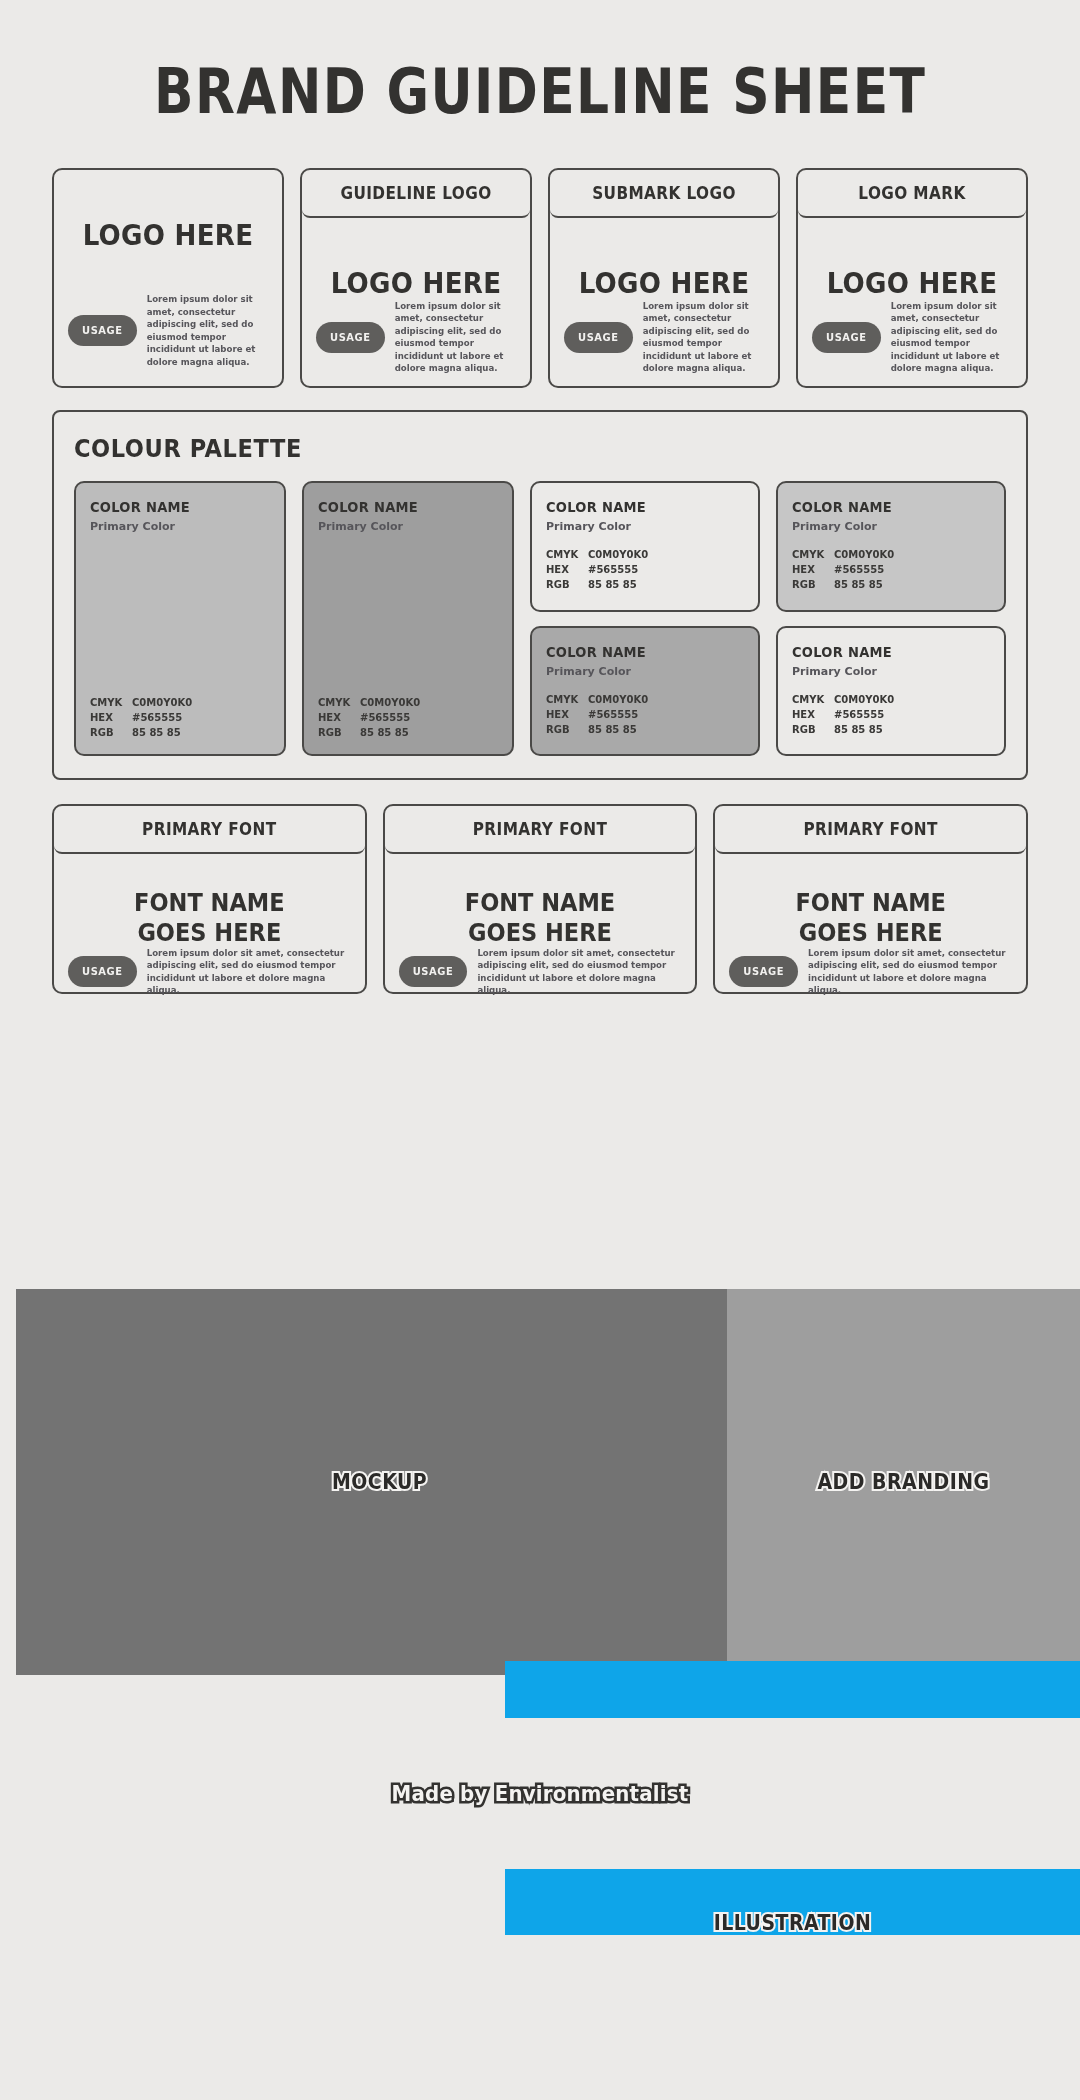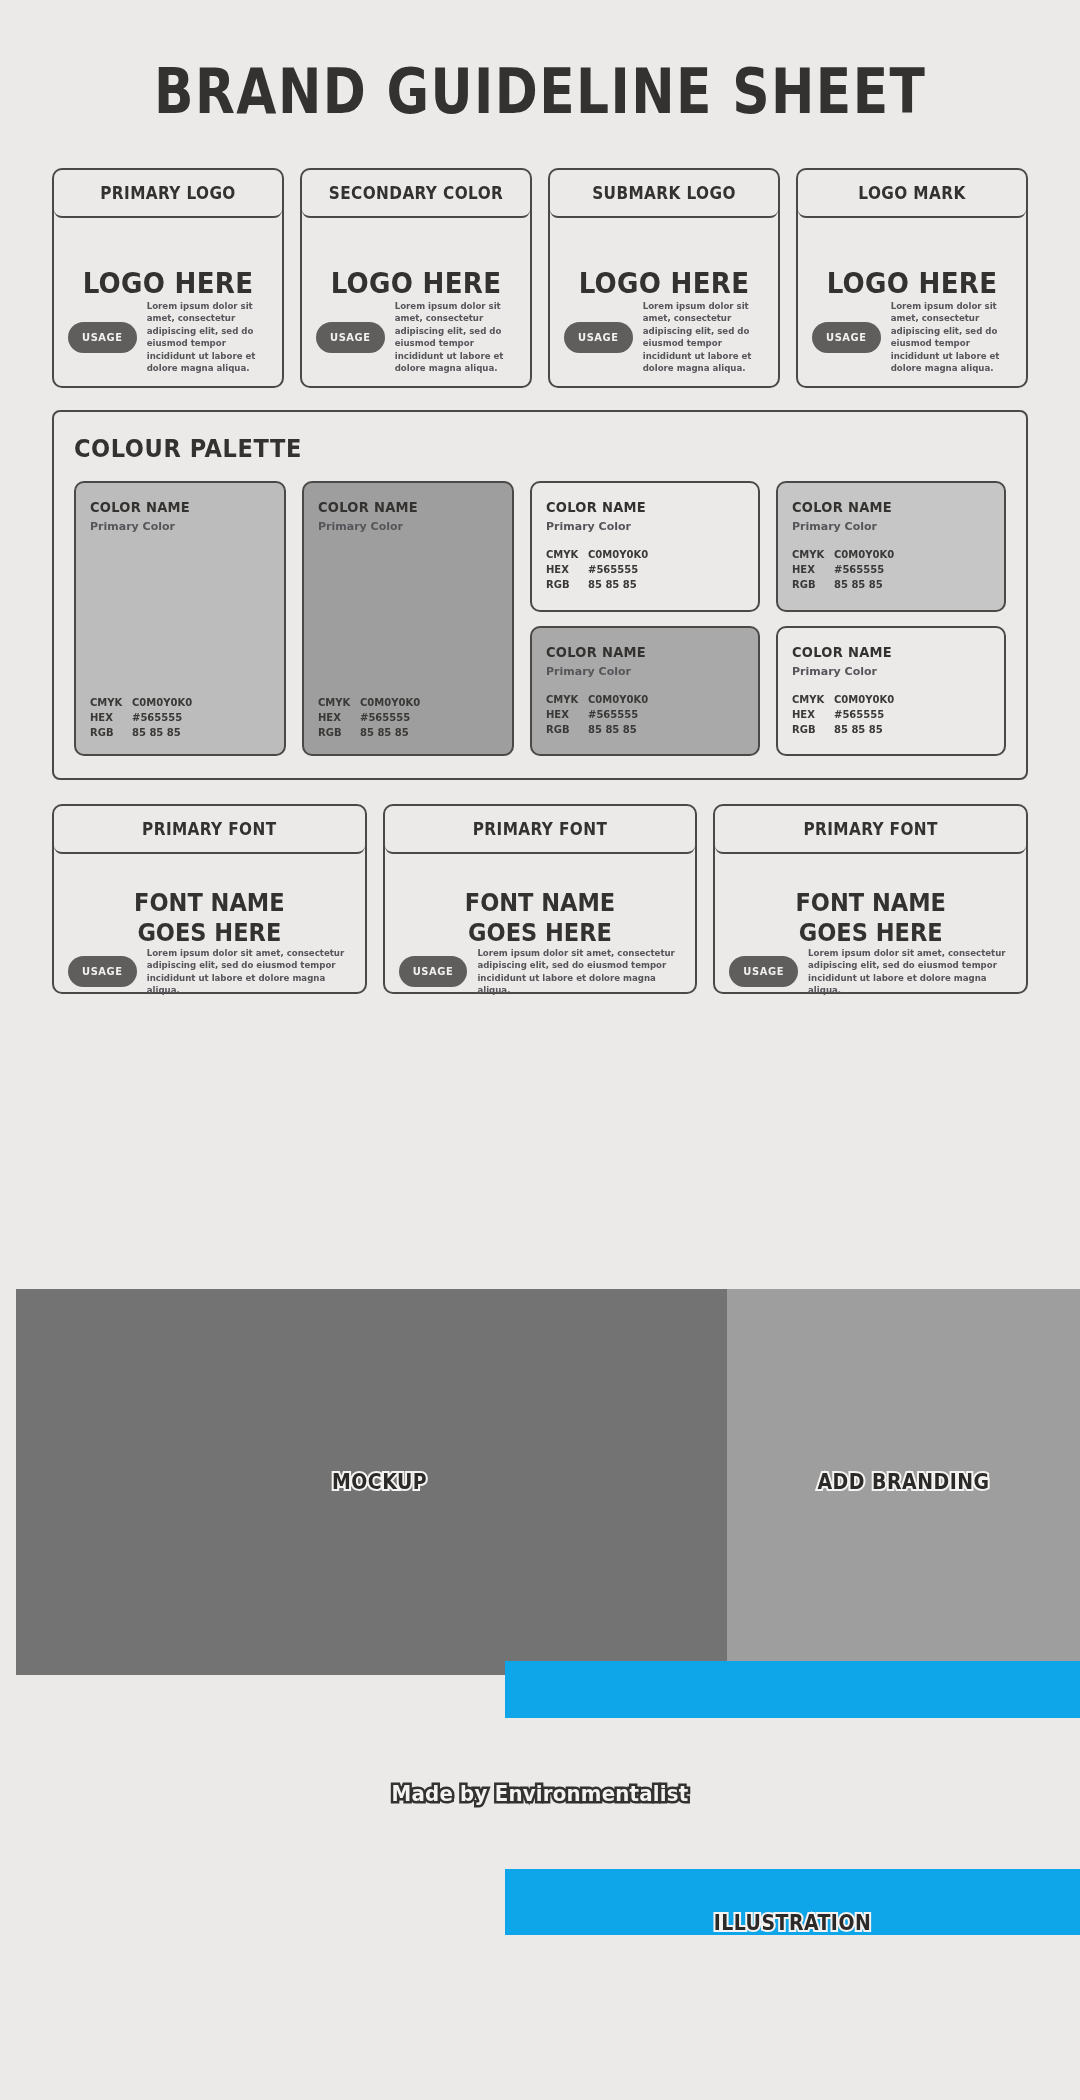--- a/index.html
+++ b/index.html
@@ -229,35 +229,32 @@
 
 <div class="page">
 
   <div class="title-wrap">
     <h1 class="sheet-title">BRAND GUIDELINE SHEET</h1>
   </div>
 
   <div class="logo-row">
 
     <div class="card logo-card">
-      <div class="card-head">
-        <span class="card-head-label">PRIMARY LOGO</span>
-      </div>
       <div class="card-body">
         <div class="logo-main">LOGO HERE</div>
         <div class="usage-block">
           <span class="usage-pill">USAGE</span>
           <p class="lorem">Lorem ipsum dolor sit amet, consectetur adipiscing elit, sed do eiusmod tempor incididunt ut labore et dolore magna aliqua.</p>
         </div>
       </div>
     </div>
 
     <div class="card logo-card">
       <div class="card-head">
-        <span class="card-head-label">SECONDARY COLOR</span>
+        <span class="card-head-label">GUIDELINE LOGO</span>
       </div>
       <div class="card-body">
         <div class="logo-main">LOGO HERE</div>
         <div class="usage-block">
           <span class="usage-pill">USAGE</span>
           <p class="lorem">Lorem ipsum dolor sit amet, consectetur adipiscing elit, sed do eiusmod tempor incididunt ut labore et dolore magna aliqua.</p>
         </div>
       </div>
     </div>
 

